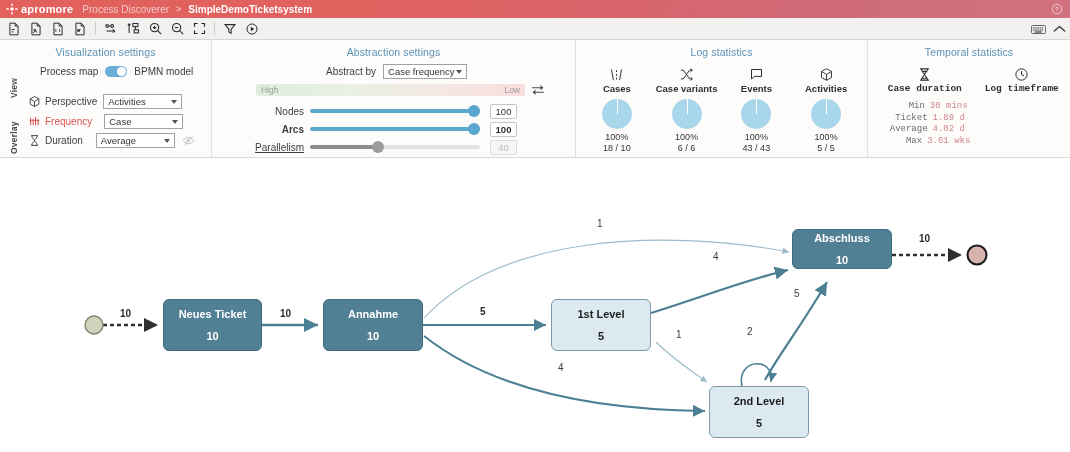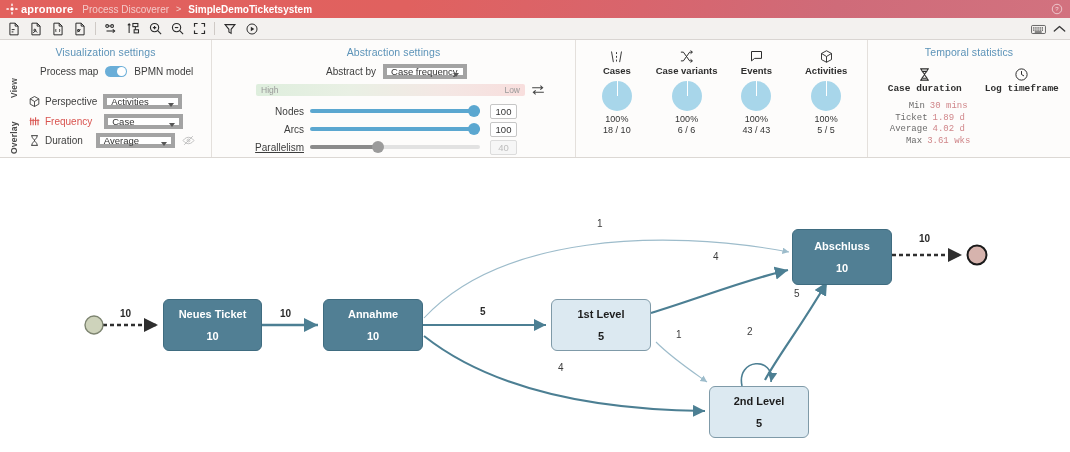--- a/index.html
+++ b/index.html
@@ -56,21 +56,21 @@
     position:absolute; left:9px; font-size:8.5px; font-weight:bold; color:#4a4a4a;
     writing-mode:vertical-rl; transform:rotate(180deg); letter-spacing:.2px;
   }
   .row{ display:flex; align-items:center; font-size:10px; color:#3b3b3b; }
   .lbl{ font-size:10px; color:#3d3d3d; }
   .toggle{
     width:22px;height:11px;border-radius:6px;background:#6aaed8;position:relative;margin:0 7px;cursor:pointer;
   }
   .toggle:after{ content:""; position:absolute; right:1px; top:1px; width:9px;height:9px;border-radius:50%;background:#fff;}
   .sel{
-    height:15px; border:4px solid #a3a3a3; background:#fff; font-size:9.5px; color:#333;
+    height:15px; border:1px solid #a3a3a3; background:#fff; font-size:9.5px; color:#333;
     display:flex; align-items:center; padding:0 4px; position:relative; cursor:pointer;
   }
   .sel .caret{ position:absolute; right:4px; top:5px; width:0;height:0;
     border-left:3px solid transparent;border-right:3px solid transparent;border-top:4px solid #555;}
 
   
   .p-abs{ width:364px; }
   .ab-row{ display:flex; align-items:center; }
   .gradbar{
     height:12px; border-radius:2px;
@@ -342,41 +342,42 @@
 
     <div style="position:absolute;left:0;top:62px;width:100%;">
       <div class="ab-row" style="height:18px;">
         <div class="lbl" style="width:92px;text-align:right;">Nodes</div>
         <div class="slider" style="width:170px;margin-left:6px;">
           <div class="fill" style="width:100%"></div>
           <div class="knob" style="left:158px;"></div>
         </div>
         <div class="numbox" style="margin-left:10px;">100</div>
       </div>
-      <div class="ab-row" style="height:18px;">
+      <div class="ab-row" style="height:18px;font-weight:bold;">
         <div class="lbl" style="width:92px;text-align:right;">Arcs</div>
         <div class="slider" style="width:170px;margin-left:6px;">
           <div class="fill" style="width:100%"></div>
           <div class="knob" style="left:158px;"></div>
         </div>
         <div class="numbox" style="margin-left:10px;">100</div>
       </div>
       <div class="ab-row" style="height:18px;">
         <div class="lbl" style="width:92px;text-align:right;text-decoration:underline;">Parallelism</div>
         <div class="slider gray" style="width:170px;margin-left:6px;">
           <div class="track"></div>
           <div class="fill" style="width:68px;"></div>
           <div class="knob" style="left:62px;"></div>
         </div>
         <div class="numbox dim" style="margin-left:10px;">40</div>
       </div>
     </div>
   </div>
 
   <div class="panel p-log">
+    <div class="panel-title">Log statistics</div>
     <div class="stat-cols" style="margin-top:6px;">
 
       <div class="stat">
         <div class="stat-ico">
           <svg width="15" height="15" viewBox="0 0 24 24" fill="none" stroke="#2d2d2d" stroke-width="1.5">
             <path d="M7 21L4 4"></path>
               <path d="M17 21l3-17"></path>
               <path d="M12 5v3M12 11v3M12 17v3"></path>
           </svg>
         </div>
@@ -529,18 +530,18 @@
   <div class="node light" style="left:551px;top:141px;width:100px;height:52px;">
     <div class="nname">1st Level</div>
     <div class="nfreq">5</div>
   </div>
 
   <div class="node light" style="left:709px;top:228px;width:100px;height:52px;">
     <div class="nname">2nd Level</div>
     <div class="nfreq">5</div>
   </div>
 
-  <div class="node dark" style="left:792px;top:71px;width:100px;height:56px;">
+  <div class="node dark" style="left:792px;top:71px;width:100px;height:40px;">
     <div class="nname">Abschluss</div>
     <div class="nfreq">10</div>
   </div>
 
 </div>
 
 </body></html>

